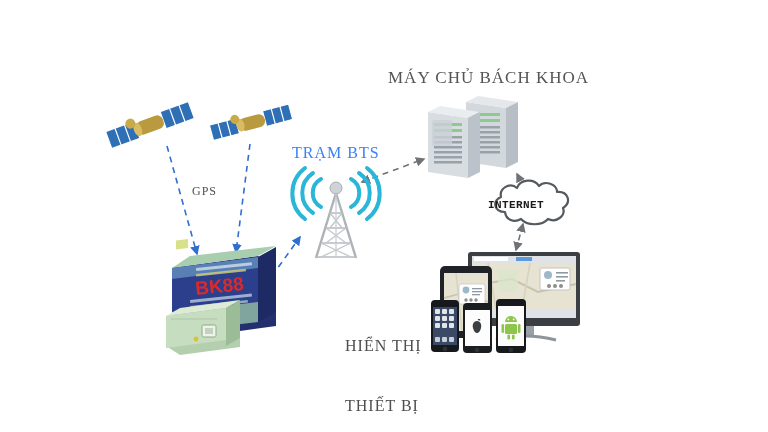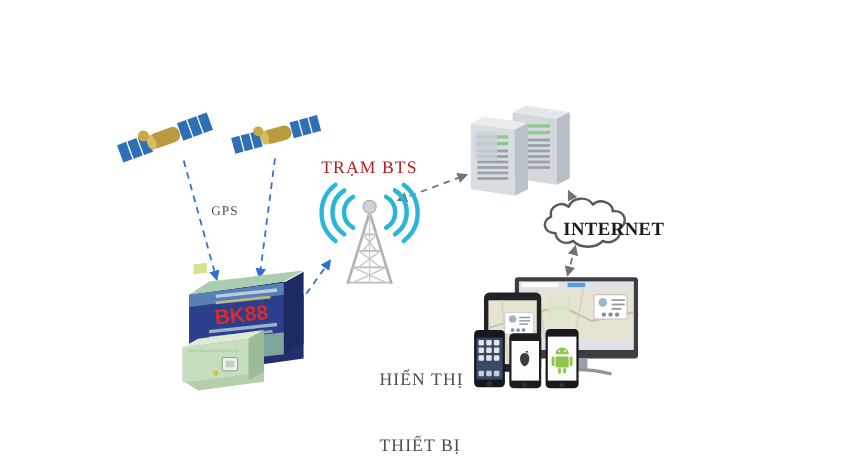--- a/index.html
+++ b/index.html
@@ -3,25 +3,25 @@
 <meta charset="utf-8">
 <style>
   html,body{margin:0;padding:0;}
   body{
     width:768px;height:432px;background:#ffffff;overflow:hidden;
     font-family:"Liberation Serif", serif;position:relative;
   }
   #stage{position:absolute;inset:0;width:768px;height:432px;}
   .lbl{position:absolute;color:#4a4a4a;letter-spacing:1px;white-space:pre;}
   .lbl-title{left:388px;top:68px;font-size:17px;color:#555;}
-  .lbl-bts{left:292px;top:144px;font-size:16px;color:#b91c1c;}
+  .lbl-bts{left:292px;top:144px;font-size:16px;color:#3b82f6;}
   .lbl-gps{left:192px;top:184px;font-size:12px;color:#4f4f4f;}
   .lbl-dev{left:345px;top:296px;font-size:16px;line-height:20px;color:#4f4f4f;}
-  .lbl-net{position:absolute;left:512px;top:199px;font-size:17px;font-weight:bold;
-    font-family:Liberation Serif, serif;color:#1b1b1b;letter-spacing:.4px;}
+  .lbl-net{position:absolute;left:488px;top:199px;font-size:11px;font-weight:bold;
+    font-family:Liberation Mono, monospace;color:#1b1b1b;letter-spacing:.4px;}
   svg{position:absolute;left:0;top:0;}
 </style>
 </head>
 <body>
 
 <div id="stage">
 
   <svg width="768" height="432">
     <defs>
       <marker id="ahBlue" markerWidth="7" markerHeight="7" refX="5" refY="3" orient="auto">
@@ -260,20 +260,21 @@
         <rect x="512" y="334.5" width="2.6" height="5" rx="1.3"></rect>
       </g>
       <g fill="#ffffff">
           <circle cx="508.4" cy="319.4" r=".9"></circle>
           <circle cx="513.6" cy="319.4" r=".9"></circle>
         </g>
       <circle cx="511" cy="350" r="2.3" fill="#2c3136"></circle>
     </g>
   </svg>
 
+  <div class="lbl lbl-title">MÁY CHỦ BÁCH KHOA</div>
   <div class="lbl lbl-bts">TRẠM BTS</div>
   <div class="lbl lbl-gps">GPS</div>
   <div class="lbl lbl-dev">
     <div>HIỂN THỊ</div>
     <div>THIẾT BỊ</div>
   </div>
 
 </div>
 
 </body></html>

